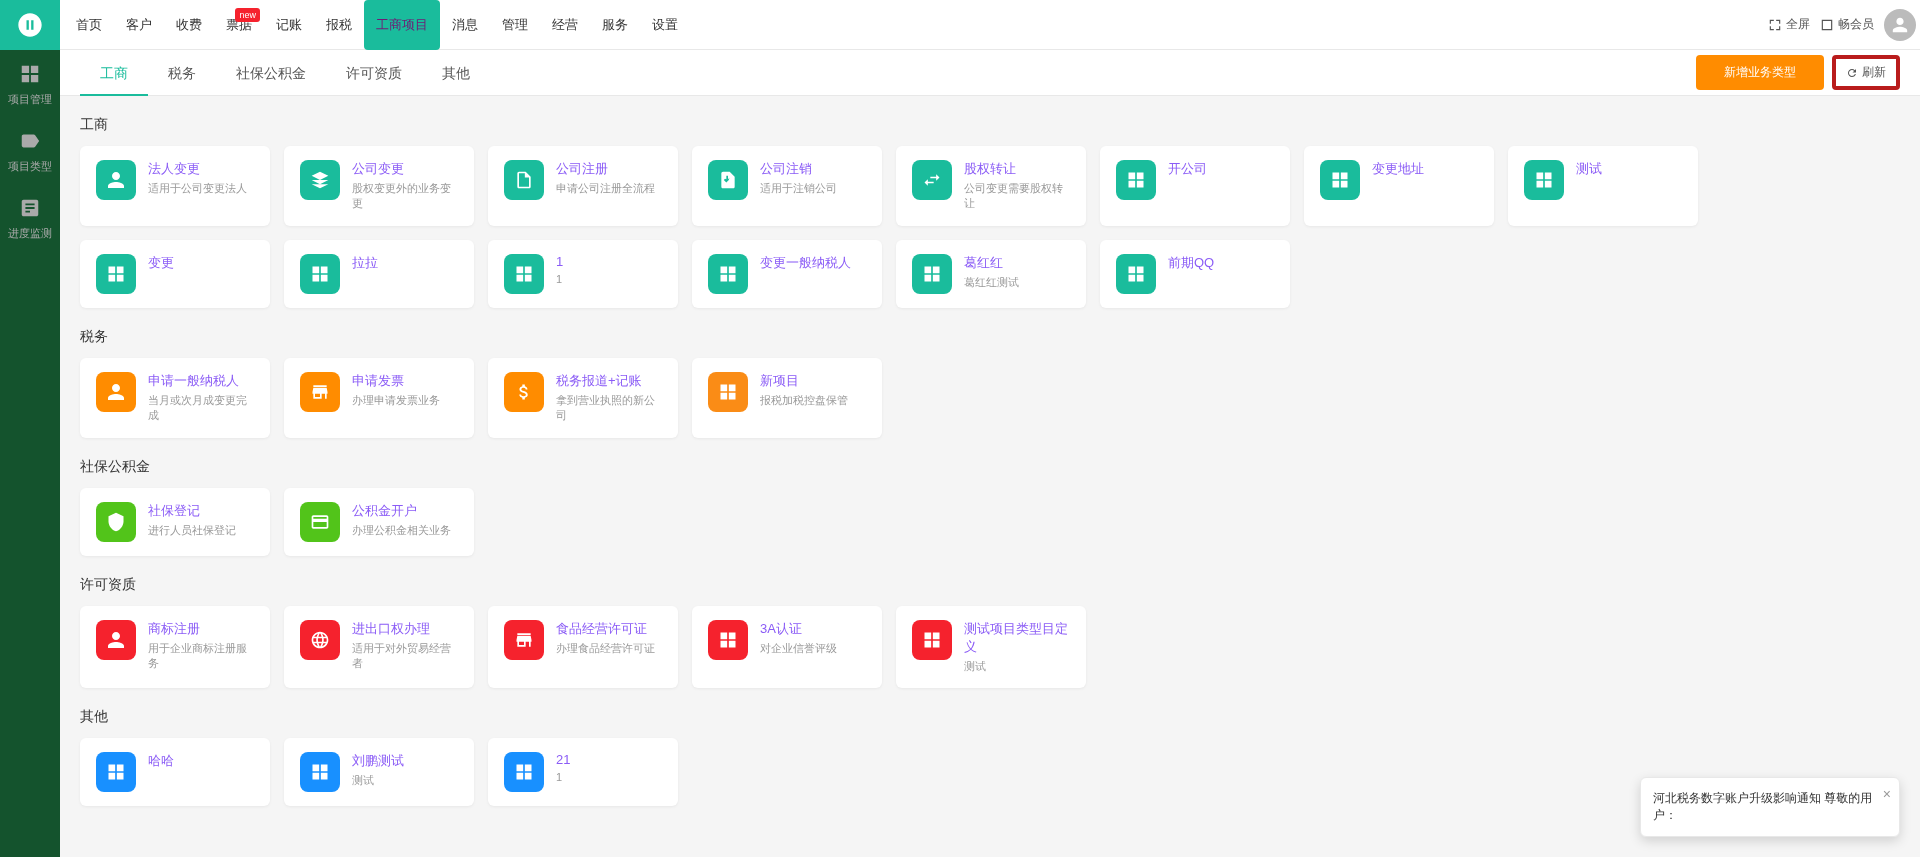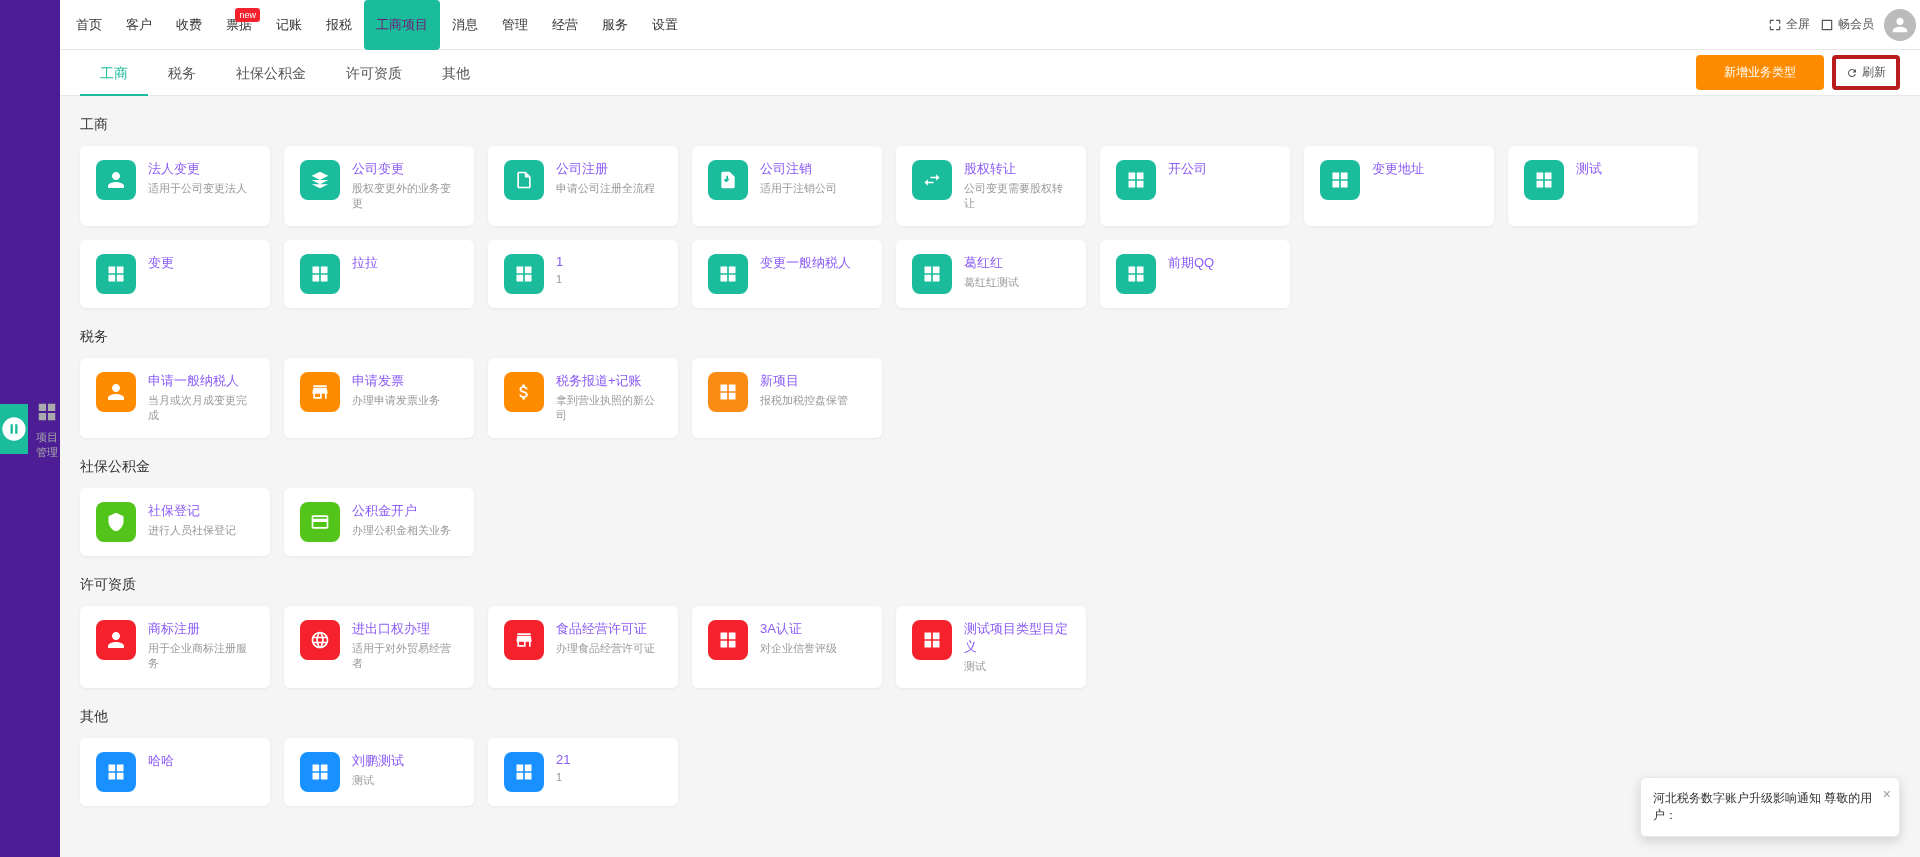--- a/index.html
+++ b/index.html
@@ -1,23 +1,23 @@
 <!DOCTYPE html>
 <html><head>
   <meta charset="utf-8">
   <style>
     * { box-sizing: border-box; margin: 0; padding: 0; }
     body { font-family: "Microsoft YaHei", "PingFang SC", sans-serif; font-size: 13px; background: #f5f5f5; color: #333; display: flex; height: 100vh; overflow: hidden; }
 
     
     .sidebar {
       width: 60px;
-      background: #4c1d95;
-      display: flex;
-      flex-direction: row;
+      background: #14532d;
+      display: flex;
+      flex-direction: column;
       align-items: center;
       padding-top: 0;
       flex-shrink: 0;
     }
     .sidebar-logo {
       width: 60px;
       height: 50px;
       background: #1abc9c;
       display: flex;
       align-items: center;

